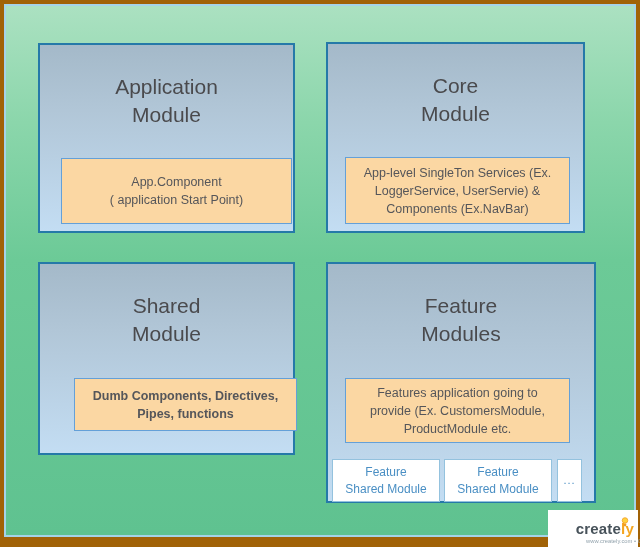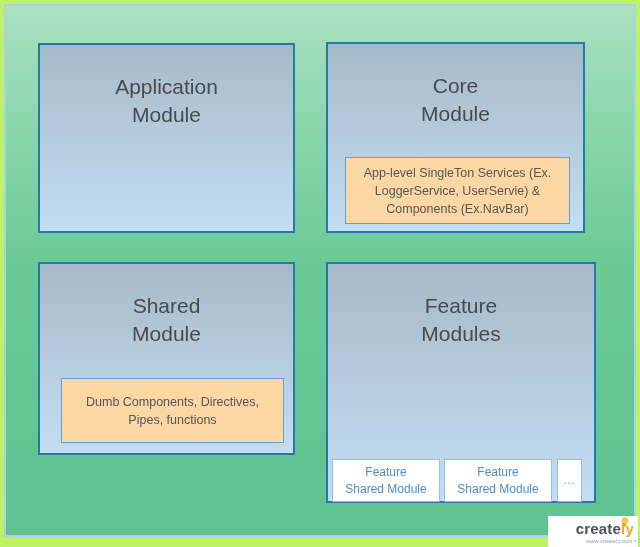--- a/index.html
+++ b/index.html
@@ -5,21 +5,21 @@
   html,body{margin:0;padding:0;}
   body{
     width:640px;height:547px;
     font-family:"Liberation Sans", sans-serif;
     background:#ffffff;
     overflow:hidden;
   }
   .page{
     position:relative;
     width:640px;height:547px;
-    background:#bef264;
+    background:#a16207;
   }
   .canvas{
     position:absolute;
     left:4px;top:4px;right:4px;bottom:10px;
     border:2px solid #a5d3e8;
     background:linear-gradient(180deg,#abe1c1 0%,#8bd6ab 22%,#6cca97 48%,#5fc290 100%);
   }
   .module{
     position:absolute;
     box-sizing:border-box;
@@ -44,42 +44,42 @@
     background:#fbd7a3;
     border:1px solid #64a0d8;
     display:flex;align-items:center;justify-content:center;
     text-align:center;
     font-size:12.5px;line-height:18px;
     color:#55565a;
     white-space:pre-line;
   }
   .m-app .module-note{left:21px;top:113px;width:231px;height:66px;}
   .m-core .module-note{left:17px;top:113px;width:225px;height:67px;}
-  .m-shared .module-note{left:21px;top:114px;width:223px;height:65px;}
+  .m-shared .module-note{left:34px;top:114px;width:223px;height:53px;font-weight:bold;}
   .m-feature .module-note{left:17px;top:114px;width:225px;height:65px;}
   .sub-box{
     position:absolute;top:195px;height:43px;
     box-sizing:border-box;
     background:#ffffff;
     border:1px solid #94c2de;
     display:flex;align-items:center;justify-content:center;
     text-align:center;
     font-size:12px;line-height:17px;
     color:#4a8fc4;
     white-space:pre-line;
   }
   .sub-1{left:4px;width:108px;}
   .sub-2{left:116px;width:108px;}
   .sub-3{left:229px;width:25px;font-size:11px;letter-spacing:1px;}
   .logo{
     position:absolute;
     right:2px;bottom:0px;
     width:86px;
     background:#ffffff;
-    padding:4px 2px 1px 2px;
+    padding:10px 2px 1px 2px;
     text-align:right;
   }
   .wordmark{
     position:relative;
     display:inline-block;
     font-size:15px;font-weight:700;
     letter-spacing:0.2px;
     color:#47525a;
     line-height:16px;
     padding-right:2px;
@@ -102,40 +102,45 @@
 </style>
 </head>
 <body>
 
 <div class="page">
   <div class="canvas">
 
     <div class="module m-app">
       <div class="module-title">Application
 Module</div>
+      <div class="module-note">App.Component
+( application Start Point)</div>
     </div>
 
     <div class="module m-core">
       <div class="module-title">Core
 Module</div>
       <div class="module-note">App-level SingleTon Services (Ex.
 LoggerService, UserServie) &amp;
 Components (Ex.NavBar)</div>
     </div>
 
     <div class="module m-shared">
       <div class="module-title">Shared
 Module</div>
       <div class="module-note">Dumb Components, Directives,
 Pipes, functions</div>
     </div>
 
     <div class="module m-feature">
       <div class="module-title">Feature
 Modules</div>
+      <div class="module-note">Features application going to
+provide (Ex. CustomersModule,
+ProductModule etc.</div>
       <div class="sub-box sub-1">Feature
 Shared  Module</div>
       <div class="sub-box sub-2">Feature
 Shared  Module</div>
       <div class="sub-box sub-3">...</div>
     </div>
 
   </div>
 
   <div class="logo">

